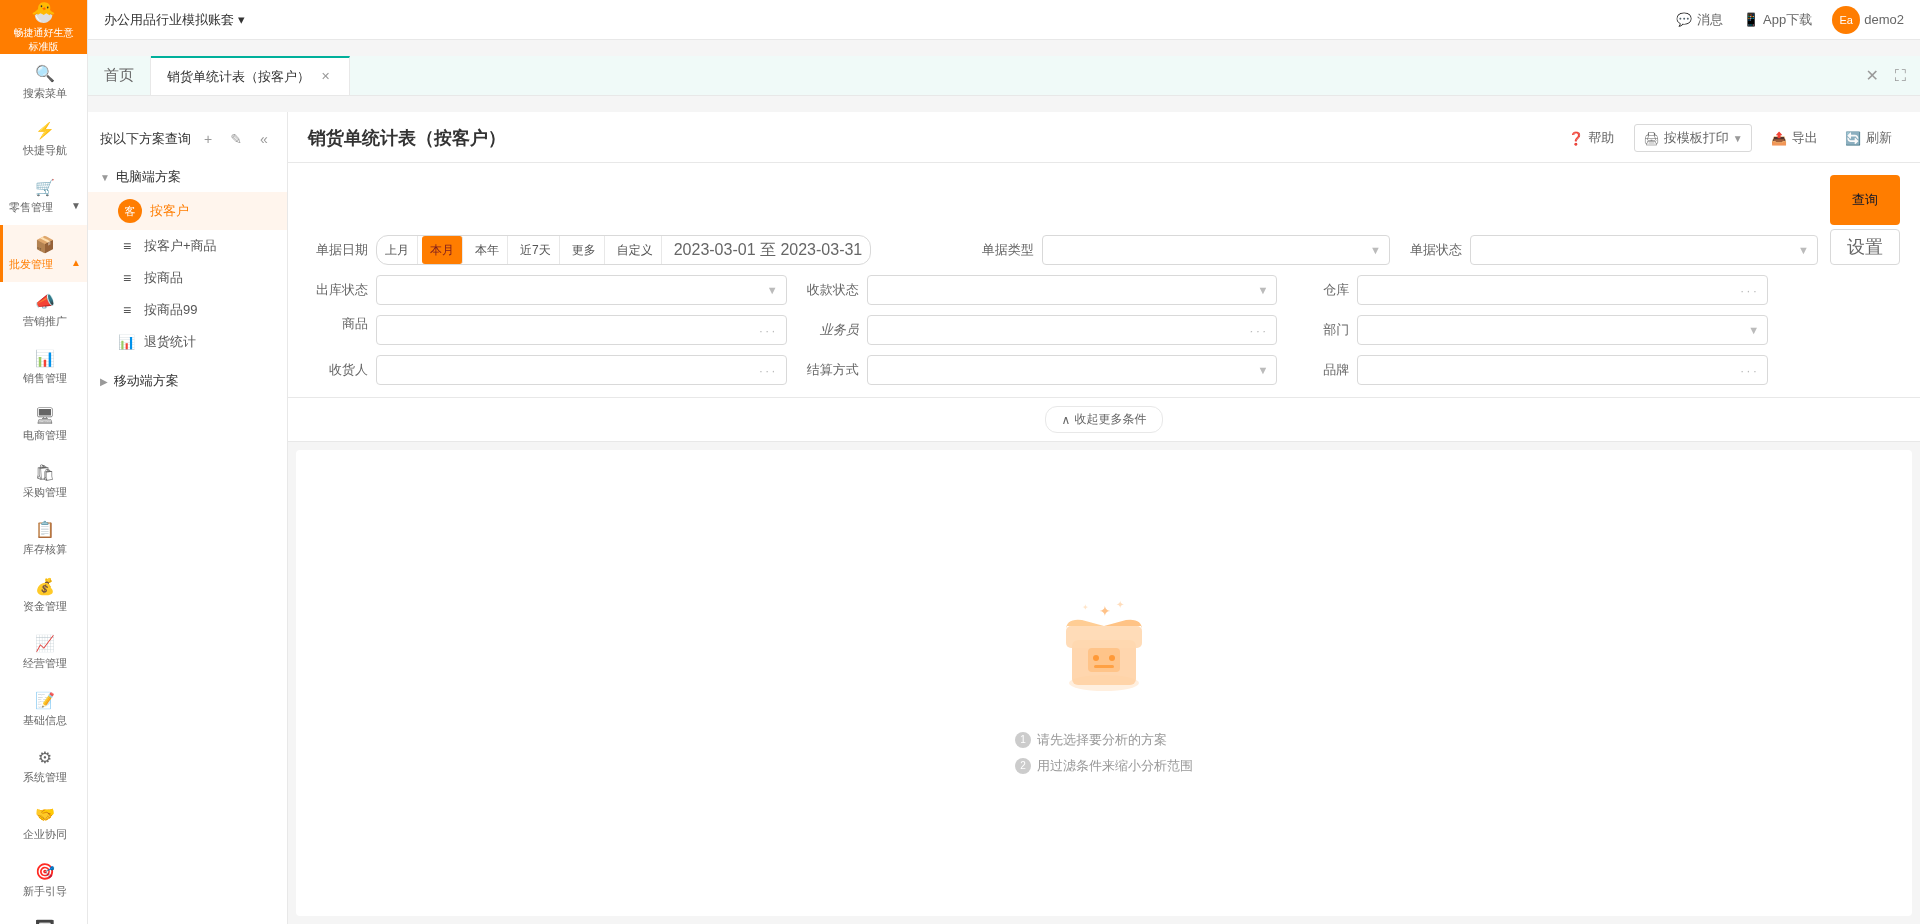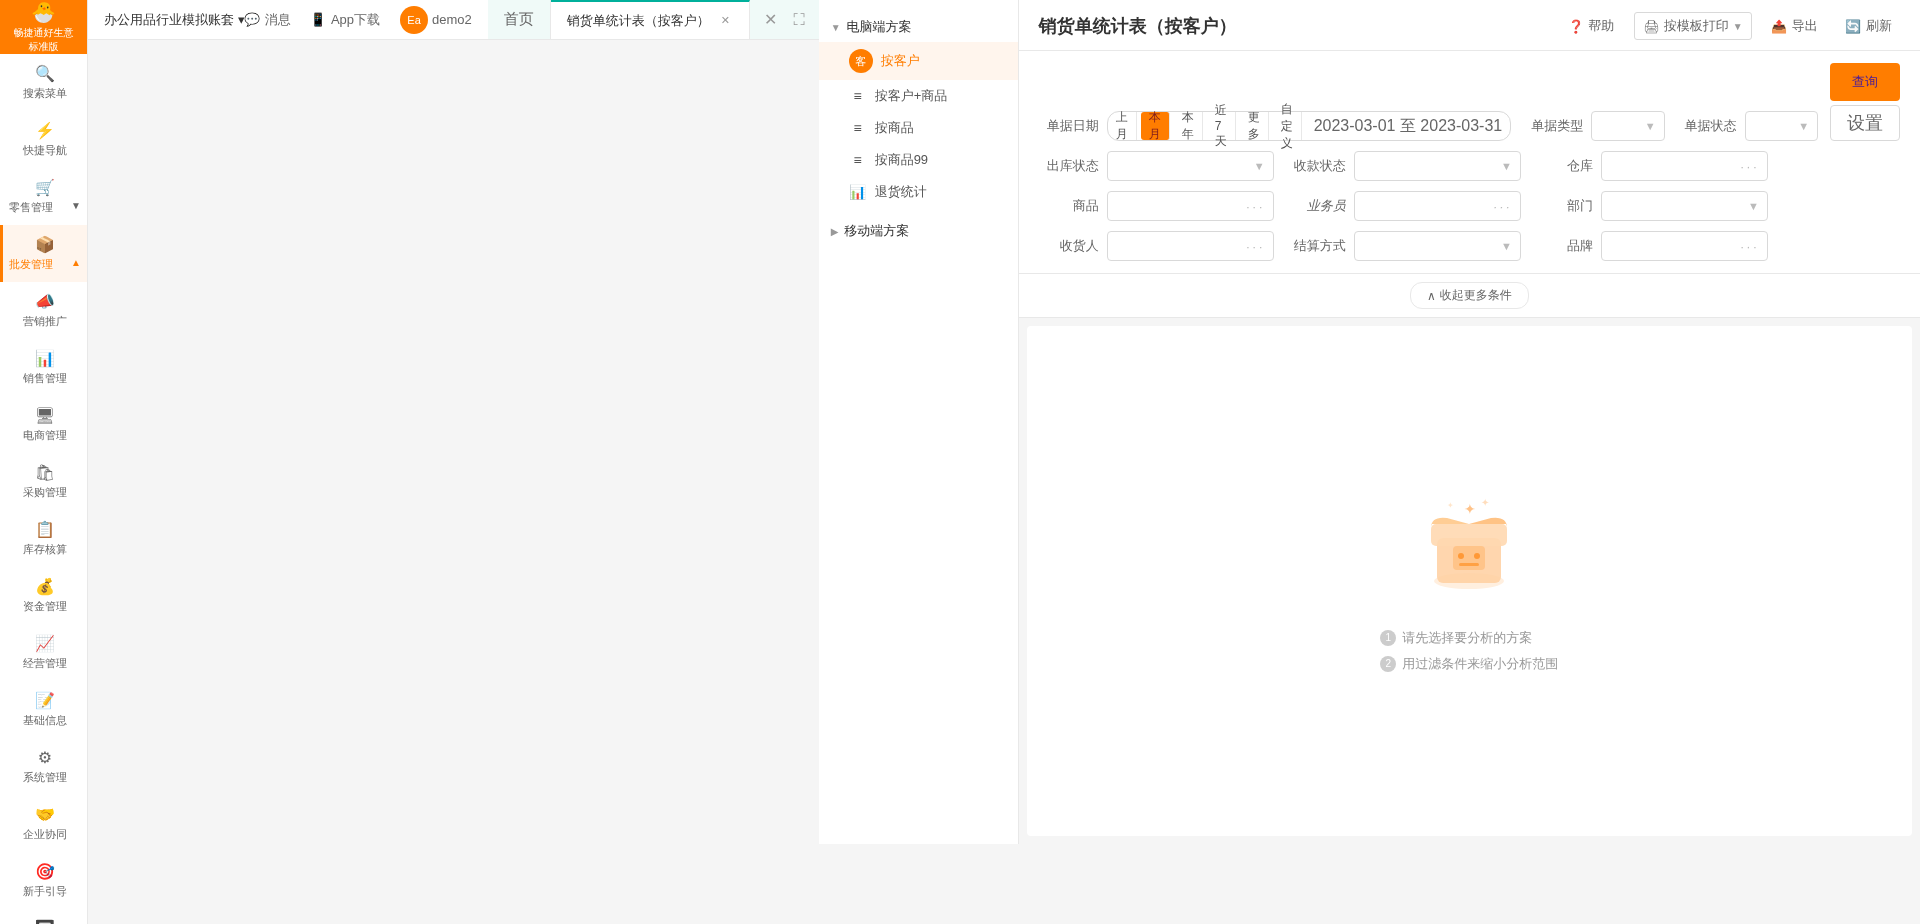--- a/index.html
+++ b/index.html
@@ -47,23 +47,24 @@
     .sidebar-item.active { color: #ff7d00; border-left: 3px solid #ff7d00; background: #fff5ed; }
     .sidebar-item .s-icon { font-size: 16px; margin-bottom: 3px; display: block; }
     .sidebar-item .s-label { font-size: 11px; }
     .sidebar-expand { display: flex; align-items: flex-start; justify-content: center; gap: 18px; }
     .sidebar-expand .arrow { font-size: 10px; }
 
     
     .main-area {
       flex: 1;
       display: flex;
-      flex-direction: row;
+      flex-direction: column;
       height: 924px;
       overflow: hidden;
+      gap: 16px;
     }
 
     
     .top-header {
       height: 40px;
       background: #fff;
       border-bottom: 1px solid #e8e8e8;
       display: flex;
       align-items: center;
       justify-content: space-between;
@@ -344,24 +345,24 @@
       font-size: 16px;
       white-space: nowrap;
     }
     .filter-actions {
       display: flex;
       flex-direction: column;
       gap: 4px;
     }
     .btn-query {
       background: #ff7d00;
-      color: #4c1d95;
+      color: #0f172a;
       border: none;
       border-radius: 4px;
-      padding: 10px 20px;
+      padding: 16px 20px;
       font-size: 13px;
       cursor: pointer;
       white-space: nowrap;
     }
     .btn-settings {
       background: #fff;
       color: #666;
       border: 1px solid #d9d9d9;
       border-radius: 4px;
       padding: 5px 16px;
@@ -553,20 +554,28 @@
     </div>
     <div class="tab-actions">
       <span class="tab-action-btn">✕</span>
       <span class="tab-action-btn">⛶</span>
     </div>
   </div>
 
   <div class="content-area">
 
     <div class="left-panel">
+      <div class="panel-header">
+        <span>按以下方案查询</span>
+        <div class="panel-tools">
+          <span class="panel-tool-btn">+</span>
+          <span class="panel-tool-btn">✎</span>
+          <span class="panel-tool-btn">«</span>
+        </div>
+      </div>
 
       <div class="tree-section">
         <div class="tree-group-header">
           <span class="tree-arrow">▼</span>
           <span>电脑端方案</span>
         </div>
         <div class="tree-item active">
           <div class="active-circle">
             <span>客</span>
           </div>
@@ -691,21 +700,21 @@
             <span class="filter-label">仓库</span>
             <div class="filter-control">
               <span class="placeholder"></span>
               <span class="dots">···</span>
             </div>
           </div>
           <div style="width:120px;"></div>
         </div>
 
         <div style="display:flex; gap:12px; align-items:center; margin-bottom:10px;">
-          <div style="display:flex; align-items:center; gap:8px; flex:1;">
+          <div style="display:flex; align-items:flex-start; gap:8px; flex:1;">
             <span class="filter-label">商品</span>
             <div class="filter-control">
               <span class="placeholder"></span>
               <span class="dots">···</span>
             </div>
           </div>
           <div style="display:flex; align-items:center; gap:8px; flex:1;font-style:italic;">
             <span class="filter-label">业务员</span>
             <div class="filter-control">
               <span class="placeholder"></span>

